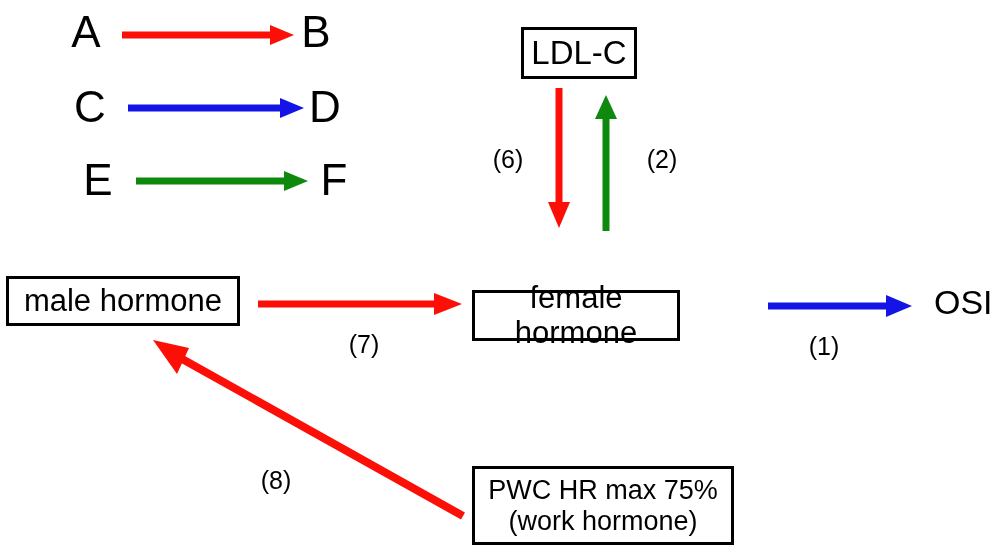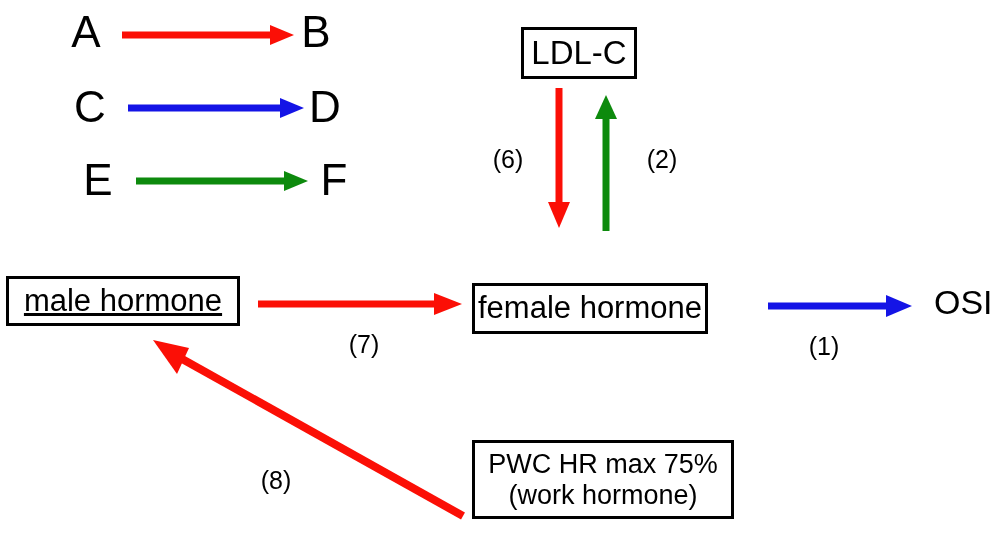--- a/index.html
+++ b/index.html
@@ -91,39 +91,39 @@
     <polygon points="4,116 26,116 15,142" fill="#fb0f06"></polygon>
   </svg>
   <div class="edge-label" style="left:488px; top:143px; width:40px; height:32px;">(6)</div>
 
   <svg class="arrow-svg" style="left:591px; top:93px;" width="30" height="140" viewBox="0 0 30 140">
     <line x1="15" y1="138" x2="15" y2="24" stroke="#0d8a0d" stroke-width="7"></line>
     <polygon points="4,26 26,26 15,2" fill="#0d8a0d"></polygon>
   </svg>
   <div class="edge-label" style="left:642px; top:143px; width:40px; height:32px;">(2)</div>
 
-  <div class="node-box" style="left:6px; top:276px; width:234px; height:50px; font-size:31px;text-decoration:underline;">male hormone</div>
+  <div class="node-box" style="left:6px; top:276px; width:234px; height:50px; font-size:31px;">male hormone</div>
 
   <svg class="arrow-svg" style="left:256px; top:289px;" width="210" height="30" viewBox="0 0 210 30">
     <line x1="2" y1="15" x2="180" y2="15" stroke="#fb0f06" stroke-width="7"></line>
     <polygon points="178,4 206,15 178,26" fill="#fb0f06"></polygon>
   </svg>
   <div class="edge-label" style="left:342px; top:328px; width:44px; height:32px;">(7)</div>
 
-  <div class="node-box" style="left:472px; top:283px; width:236px; height:51px; font-size:31px;">female hormone</div>
+  <div class="node-box" style="left:472px; top:290px; width:208px; height:51px; font-size:31px;">female hormone</div>
 
   <svg class="arrow-svg" style="left:766px; top:291px;" width="150" height="30" viewBox="0 0 150 30">
     <line x1="2" y1="15" x2="122" y2="15" stroke="#1414e6" stroke-width="7"></line>
     <polygon points="120,4 146,15 120,26" fill="#1414e6"></polygon>
   </svg>
   <div class="edge-label" style="left:802px; top:330px; width:44px; height:32px;">(1)</div>
 
   <div class="plain-label" style="left:934px; top:281px; width:78px; height:42px; font-size:34px; justify-content:flex-start;">OSI</div>
 
-  <div class="node-box" style="left:472px; top:440px; width:262px; height:79px; font-size:27px; flex-direction:column;">
+  <div class="node-box" style="left:472px; top:466px; width:262px; height:79px; font-size:27px; flex-direction:column;">
     <span>PWC HR max 75%</span>
     <span>(work hormone)</span>
   </div>
 
   <svg class="arrow-svg" style="left:145px; top:330px;" width="330" height="195" viewBox="0 0 330 195">
     <line x1="318" y1="186" x2="30" y2="25" stroke="#fb0f06" stroke-width="8"></line>
     <polygon points="8,10 44,18 32,44" fill="#fb0f06"></polygon>
   </svg>
   <div class="edge-label" style="left:254px; top:464px; width:44px; height:32px;">(8)</div>
 

